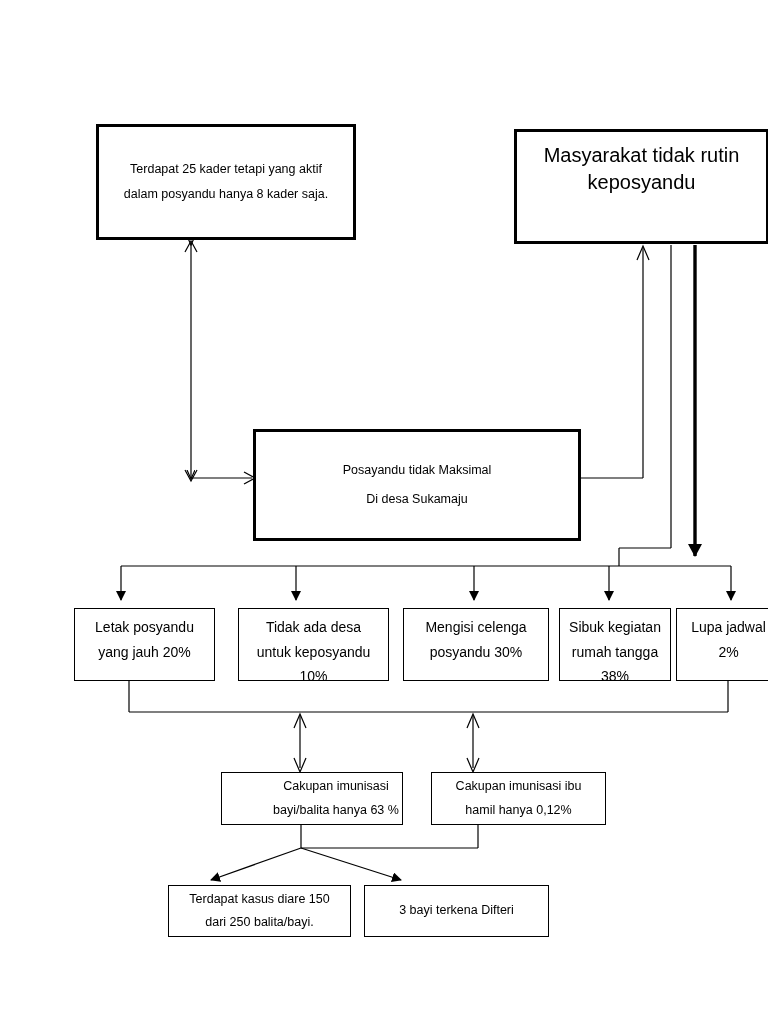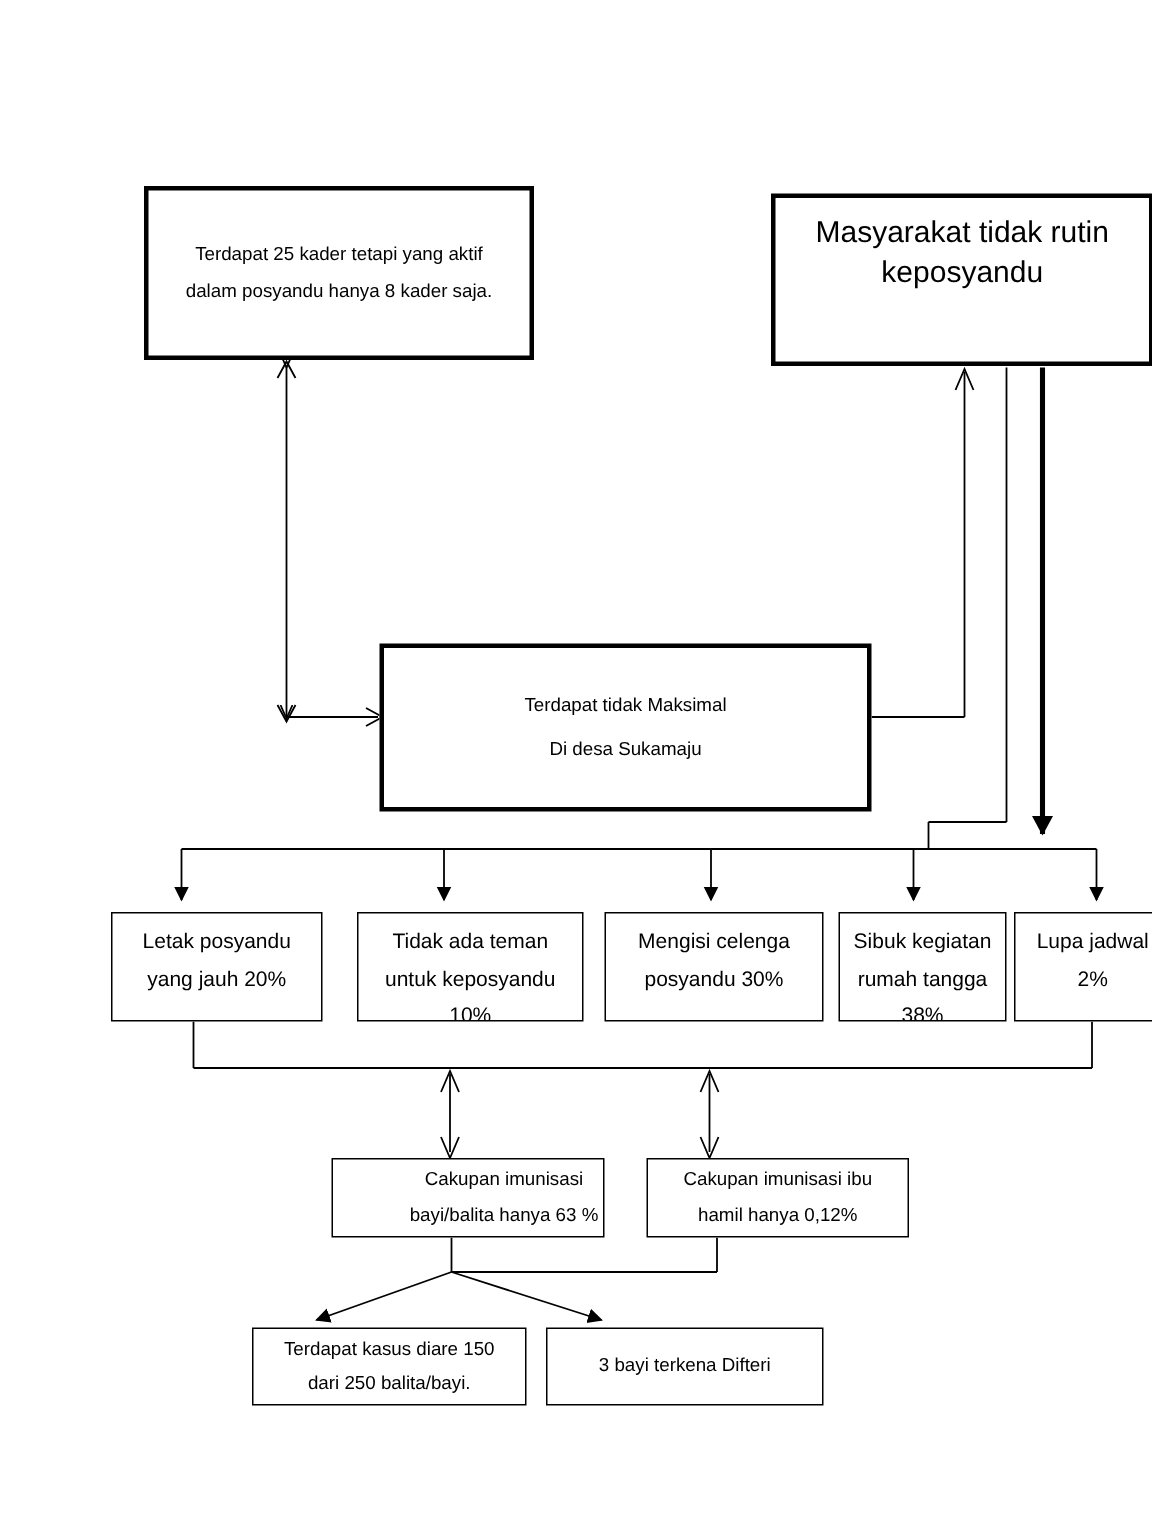--- a/index.html
+++ b/index.html
@@ -175,32 +175,32 @@
     <span class="line">Terdapat 25 kader tetapi yang aktif</span>
     <span class="line">dalam posyandu hanya 8 kader saja.</span>
   </div>
 
   <div class="node thick" id="node-masyarakat">
     <span class="line">Masyarakat tidak rutin</span>
     <span class="line">keposyandu</span>
   </div>
 
   <div class="node thick" id="node-posyandu">
-    <span class="line">Terdapat tidak Maksimal</span>
+    <span class="line">Posayandu tidak Maksimal</span>
     <span class="line">Di desa Sukamaju</span>
   </div>
 
   <div class="node cause" id="node-c1">
     <span class="line">Letak posyandu</span>
     <span class="line">yang jauh 20%</span>
 
   </div>
 
   <div class="node cause" id="node-c2">
-    <span class="line">Tidak ada teman</span>
+    <span class="line">Tidak ada desa</span>
     <span class="line">untuk keposyandu</span>
     <span class="line">10%</span>
   </div>
 
   <div class="node cause" id="node-c3">
     <span class="line">Mengisi celenga</span>
     <span class="line">posyandu 30%</span>
 
   </div>
 

